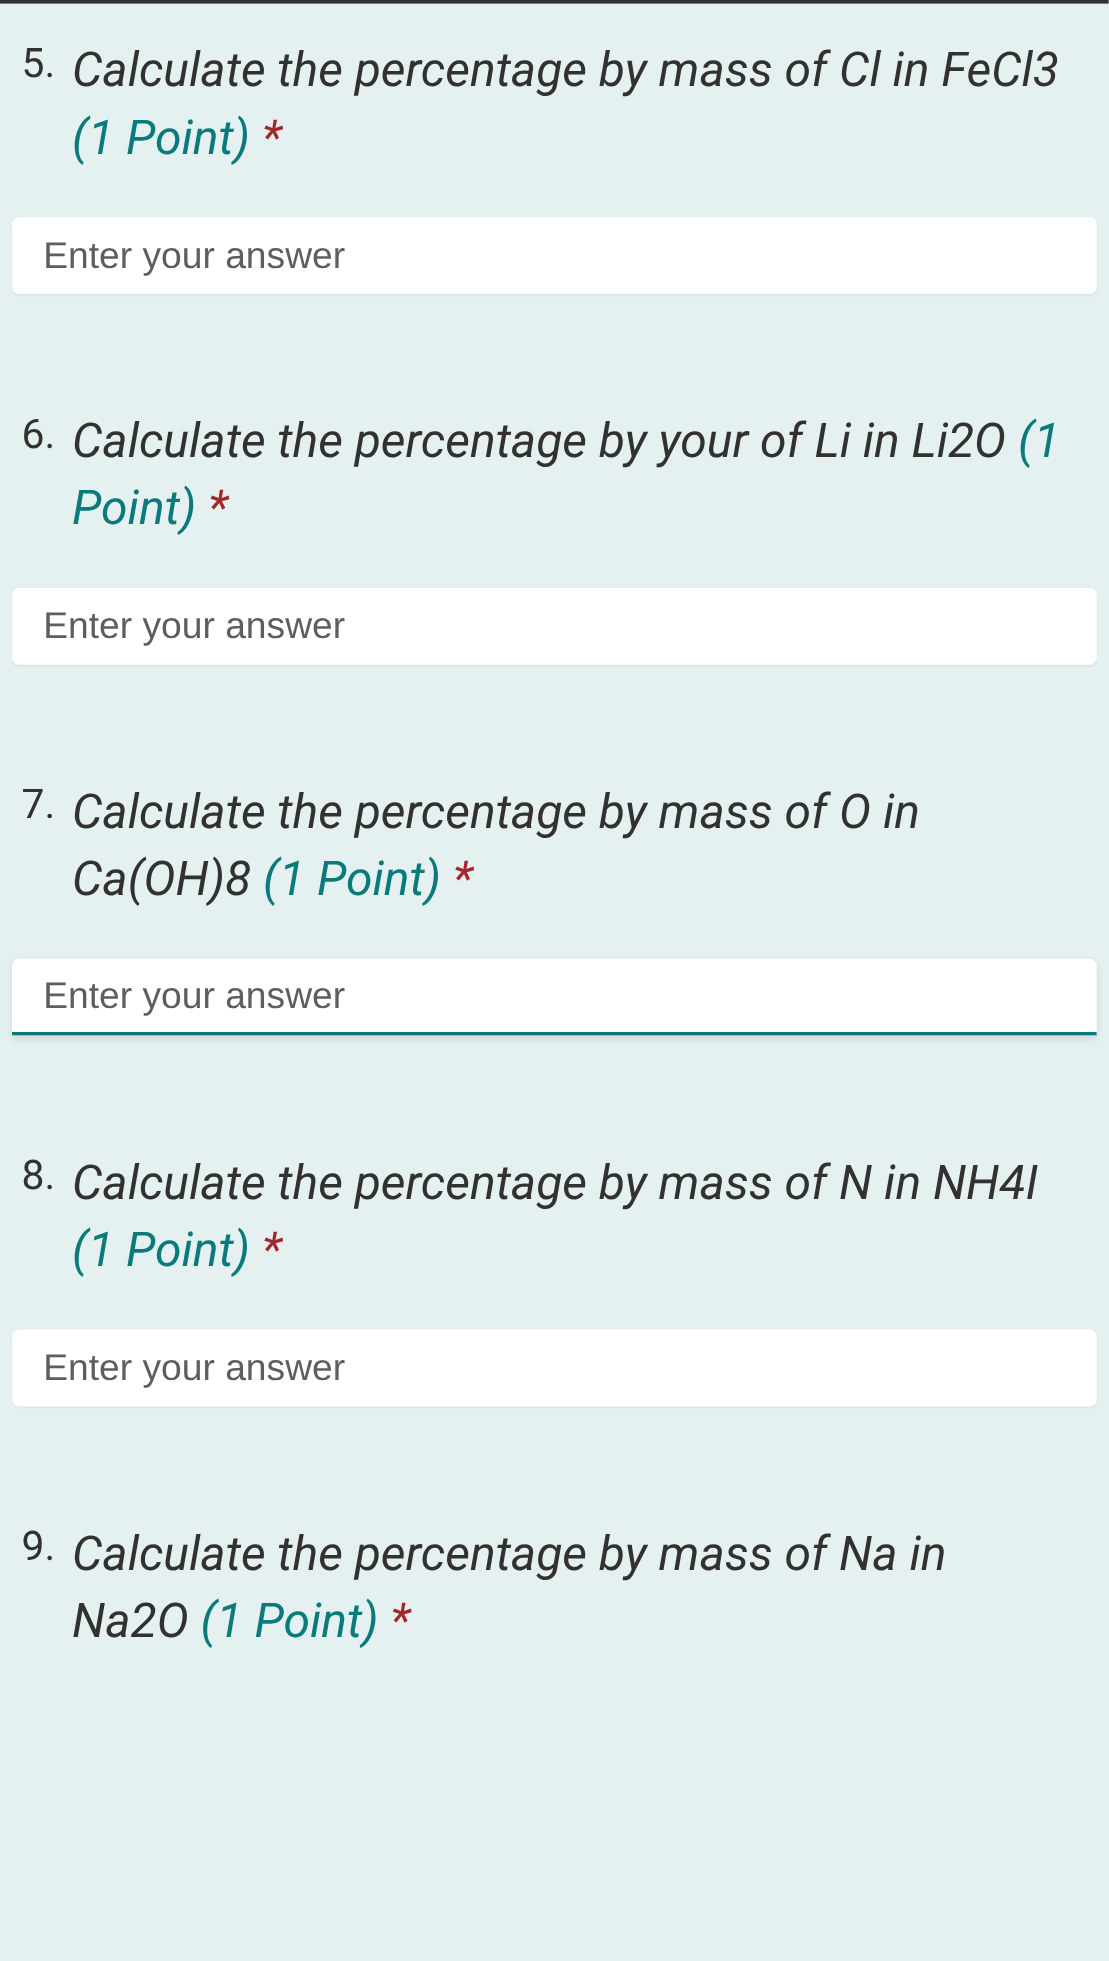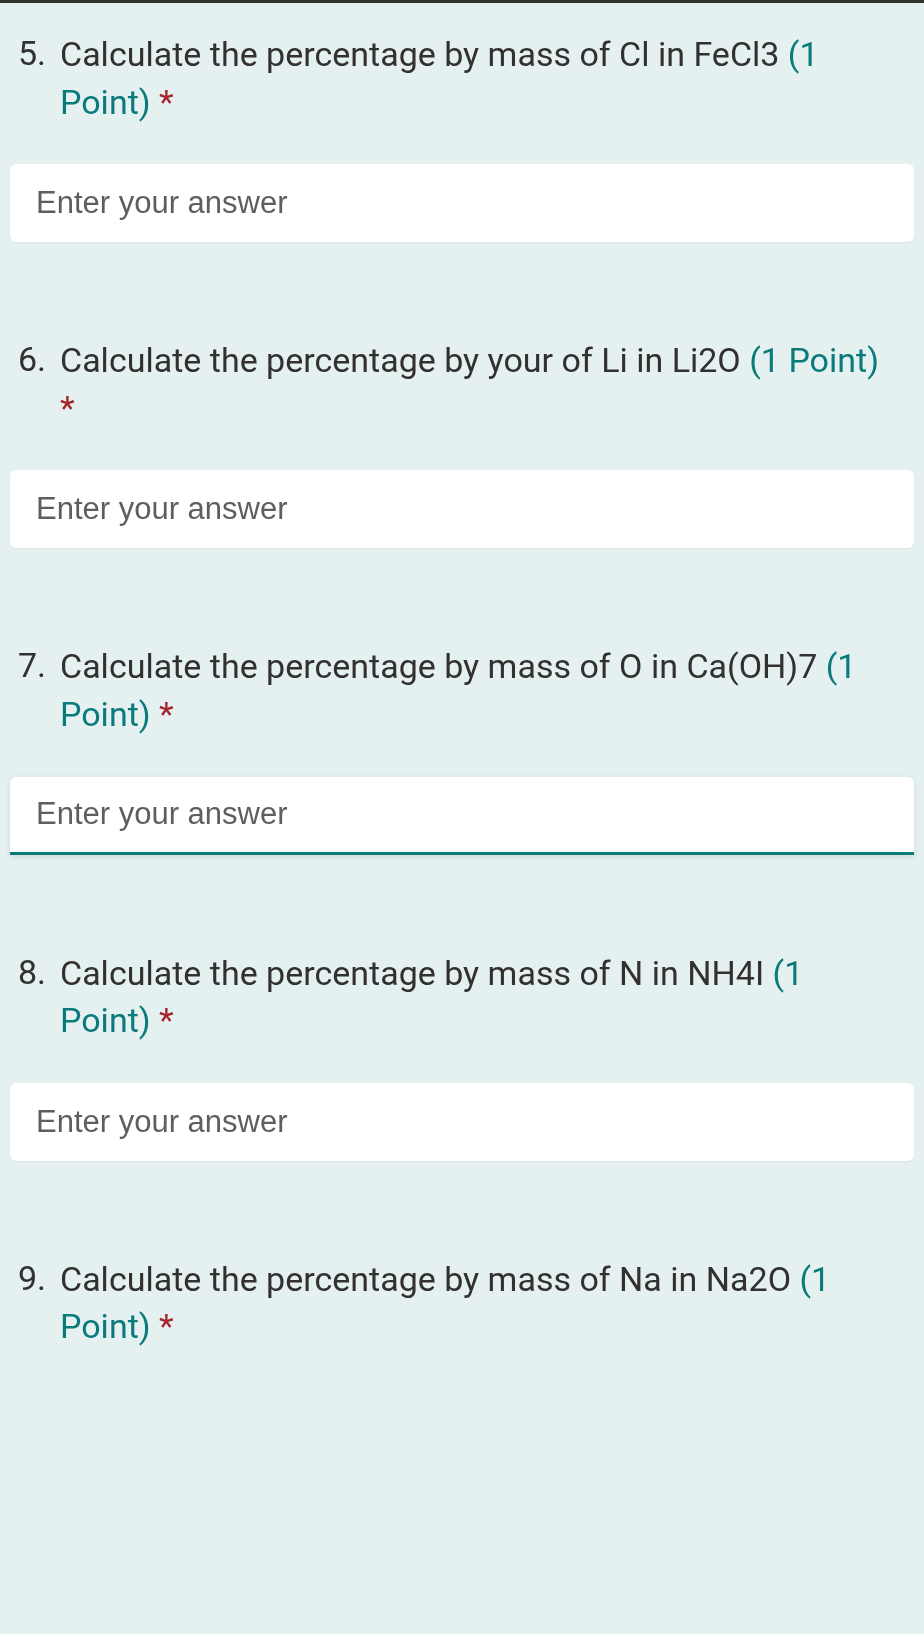--- a/index.html
+++ b/index.html
@@ -33,34 +33,35 @@
     padding-right: 30px;
     margin-bottom: 38px;
   }
   .question-number {
     font-size: 34px;
     color: #323130;
     min-width: 42px;
     line-height: 1.35;
   }
   .question-text {
-    font-size: 34px;
+    font-size: 40px;
     color: #323130;
     line-height: 1.4;
     flex: 1;
+    font-style: italic;
   }
   .points {
     color: #0a7a7a;
   }
   .required {
     color: #a4262c;
   }
   .answer-input {
     width: 100%;
-    height: 78px;
+    height: 64px;
     background: #ffffff;
     border: none;
     border-radius: 6px;
     padding: 0 26px;
     font-size: 31px;
     color: #323130;
     outline: none;
     box-shadow: 0 1px 2px rgba(0,0,0,0.05);
   }
   .answer-input::placeholder {
@@ -96,21 +97,21 @@
         <span>Calculate the percentage by your of  Li in Li2O </span><span class="points">(1 Point)</span> <span class="required">*</span>
       </div>
     </div>
     <input class="answer-input" type="text" placeholder="Enter your answer" style="">
   </div>
 
   <div class="question-block">
     <div class="question-row">
       <div class="question-number">7.</div>
       <div class="question-text">
-        <span>Calculate the percentage by mass of  O in Ca(OH)7 </span><span class="points">(1 Point)</span> <span class="required">*</span>
+        <span>Calculate the percentage by mass of  O in Ca(OH)8 </span><span class="points">(1 Point)</span> <span class="required">*</span>
       </div>
     </div>
     <input class="answer-input focused" type="text" placeholder="Enter your answer" style="">
   </div>
 
   <div class="question-block">
     <div class="question-row">
       <div class="question-number">8.</div>
       <div class="question-text">
         <span>Calculate the percentage by mass of  N in NH4I </span><span class="points">(1 Point)</span> <span class="required">*</span>

